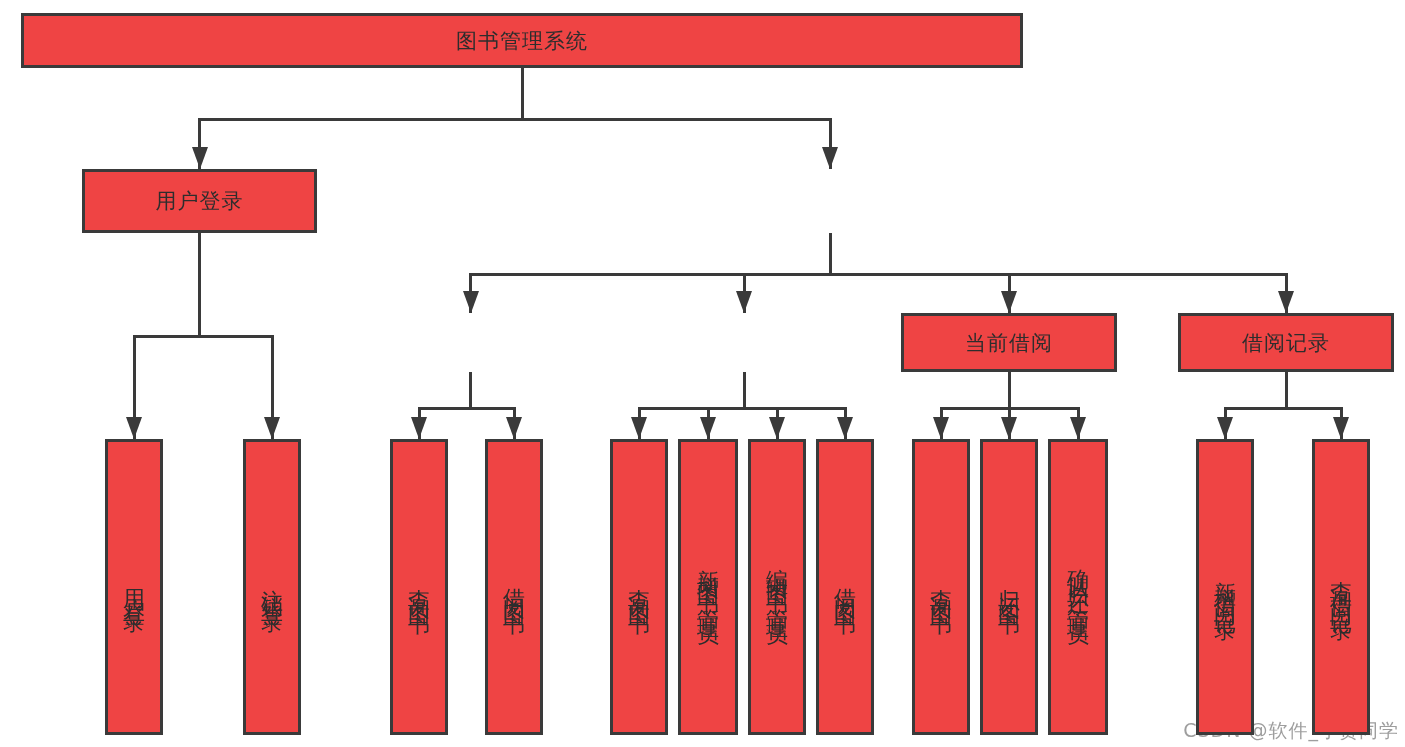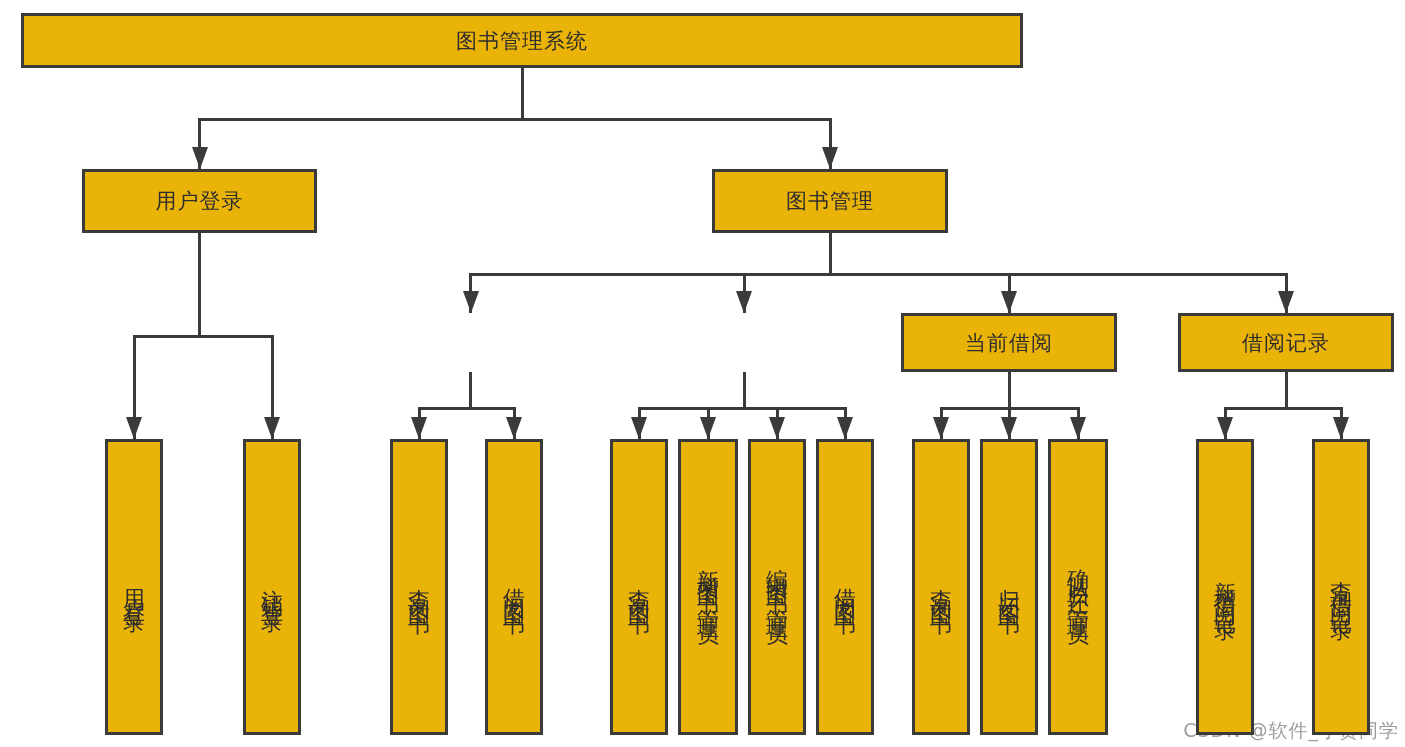--- a/index.html
+++ b/index.html
@@ -8,21 +8,21 @@
     width: 1405px;
     height: 747px;
     background: #ffffff;
     overflow: hidden;
     font-family: "DejaVu Sans", "Liberation Sans", sans-serif;
   }
   .node {
     position: absolute;
     box-sizing: border-box;
     border: 3px solid #3a3a3a;
-    background: #eab308;
+    background: #ef4444;
     color: #2d2d2d;
     display: flex;
     align-items: center;
     justify-content: center;
     text-align: left;
   }
   .node.horizontal {
     font-size: 21px;
     letter-spacing: 1px;
     white-space: nowrap;
@@ -56,21 +56,20 @@
     pointer-events: none;
   }
 </style>
 </head>
 <body>
 
 <div id="stage">
   <div class="watermark">CSDN @软件_小贺同学</div>
 <div class="node horizontal" style="left: 21px; top: 13px; width: 1002px; height: 55px;">图书管理系统</div>
     <div class="node horizontal" style="left: 82px; top: 169px; width: 235px; height: 64px;">用户登录</div>
-    <div class="node horizontal" style="left: 712px; top: 169px; width: 236px; height: 64px;">图书管理</div>
     <div class="node horizontal" style="left: 901px; top: 313px; width: 216px; height: 59px;">当前借阅</div>
     <div class="node horizontal" style="left: 1178px; top: 313px; width: 216px; height: 59px;">借阅记录</div>
     <div class="node vertical" style="left: 105px; top: 439px; width: 58px; height: 296px;">用户登录</div>
     <div class="node vertical" style="left: 243px; top: 439px; width: 58px; height: 296px;">注销登录</div>
     <div class="node vertical" style="left: 390px; top: 439px; width: 58px; height: 296px;">查询图书</div>
     <div class="node vertical" style="left: 485px; top: 439px; width: 58px; height: 296px;">借阅图书</div>
     <div class="node vertical" style="left: 610px; top: 439px; width: 58px; height: 296px;">查询图书</div>
     <div class="node vertical" style="left: 678px; top: 439px; width: 60px; height: 296px;">新增图书（管理员）</div>
     <div class="node vertical" style="left: 748px; top: 439px; width: 58px; height: 296px;">编辑图书（管理员）</div>
     <div class="node vertical" style="left: 816px; top: 439px; width: 58px; height: 296px;">借阅图书</div>

